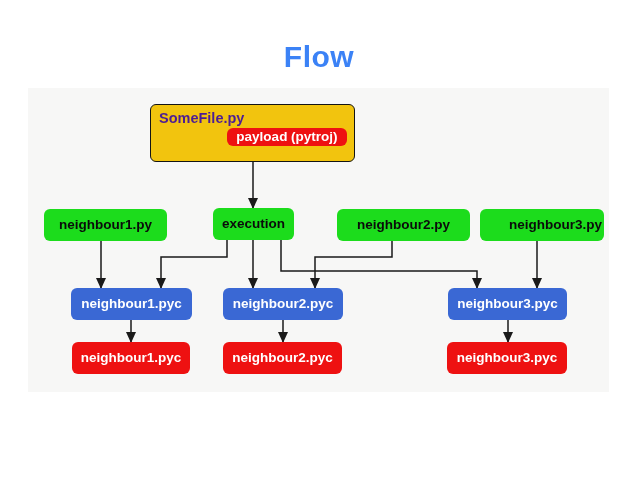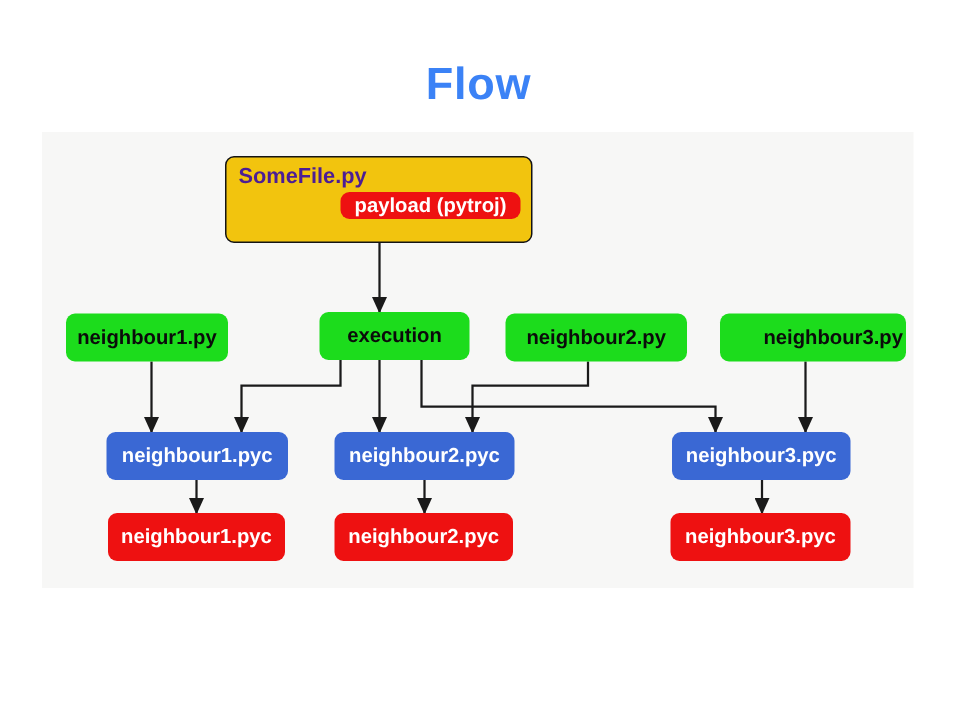--- a/index.html
+++ b/index.html
@@ -48,23 +48,23 @@
       <polyline points="225,152 225,200" fill="none" stroke="#1a1a1a" stroke-width="1.5" marker-end="url(#arrowhead)"></polyline>
       <polyline points="253,152 253,183 449,183 449,200" fill="none" stroke="#1a1a1a" stroke-width="1.5" marker-end="url(#arrowhead)"></polyline>
       <polyline points="364,153 364,169 287,169 287,200" fill="none" stroke="#1a1a1a" stroke-width="1.5" marker-end="url(#arrowhead)"></polyline>
       <polyline points="509,153 509,200" fill="none" stroke="#1a1a1a" stroke-width="1.5" marker-end="url(#arrowhead)"></polyline>
       <polyline points="103,232 103,254" fill="none" stroke="#1a1a1a" stroke-width="1.5" marker-end="url(#arrowhead)"></polyline>
       <polyline points="255,232 255,254" fill="none" stroke="#1a1a1a" stroke-width="1.5" marker-end="url(#arrowhead)"></polyline>
       <polyline points="480,232 480,254" fill="none" stroke="#1a1a1a" stroke-width="1.5" marker-end="url(#arrowhead)"></polyline>
     </svg>
 <div class="node gold" style="left: 122px; top: 16px; width: 205px; height: 58px;">SomeFile.py</div>
     <div class="node red" style="left: 199px; top: 40px; width: 120px; height: 18px;">payload (pytroj)</div>
-    <div class="node green" style="left: 16px; top: 121px; width: 108px; height: 32px;">neighbour1.py</div>
-    <div class="node green" style="left: 185px; top: 120px; width: 100px; height: 32px;">execution</div>
-    <div class="node green" style="left: 309px; top: 121px; width: 121px; height: 32px;">neighbour2.py</div>
+    <div class="node green" style="left: 16px; top: 121px; width: 123px; height: 32px;">neighbour1.py</div>
+    <div class="node green" style="left: 185px; top: 120px; width: 81px; height: 32px;">execution</div>
+    <div class="node green" style="left: 309px; top: 121px; width: 133px; height: 32px;">neighbour2.py</div>
     <div class="node green" style="left: 452px; top: 121px; width: 124px; height: 32px; padding-left: 27px;">neighbour3.py</div>
     <div class="node blue" style="left: 43px; top: 200px; width: 121px; height: 32px;">neighbour1.pyc</div>
     <div class="node blue" style="left: 195px; top: 200px; width: 120px; height: 32px;">neighbour2.pyc</div>
     <div class="node blue" style="left: 420px; top: 200px; width: 119px; height: 32px;">neighbour3.pyc</div>
     <div class="node red" style="left: 44px; top: 254px; width: 118px; height: 32px;">neighbour1.pyc</div>
     <div class="node red" style="left: 195px; top: 254px; width: 119px; height: 32px;">neighbour2.pyc</div>
     <div class="node red" style="left: 419px; top: 254px; width: 120px; height: 32px;">neighbour3.pyc</div>
   </div>
 
 </body></html>

